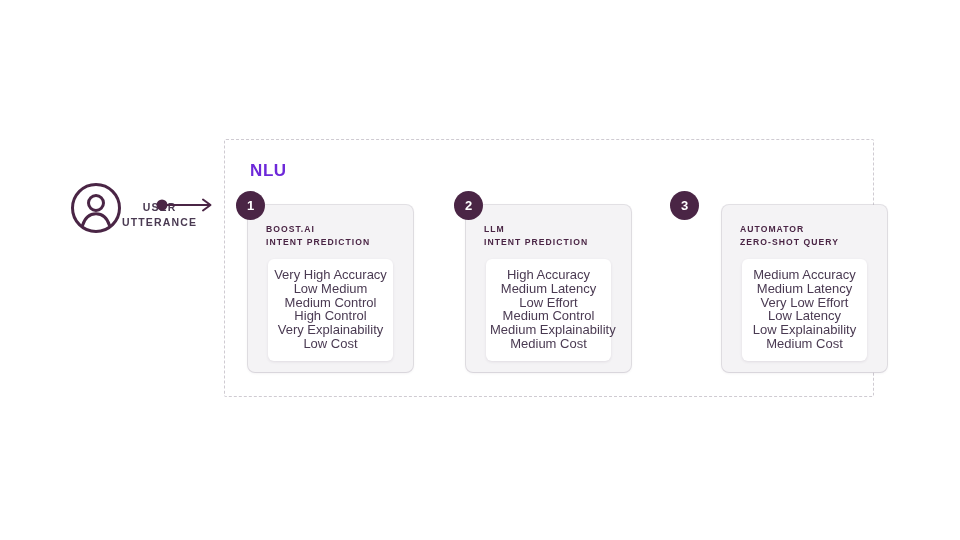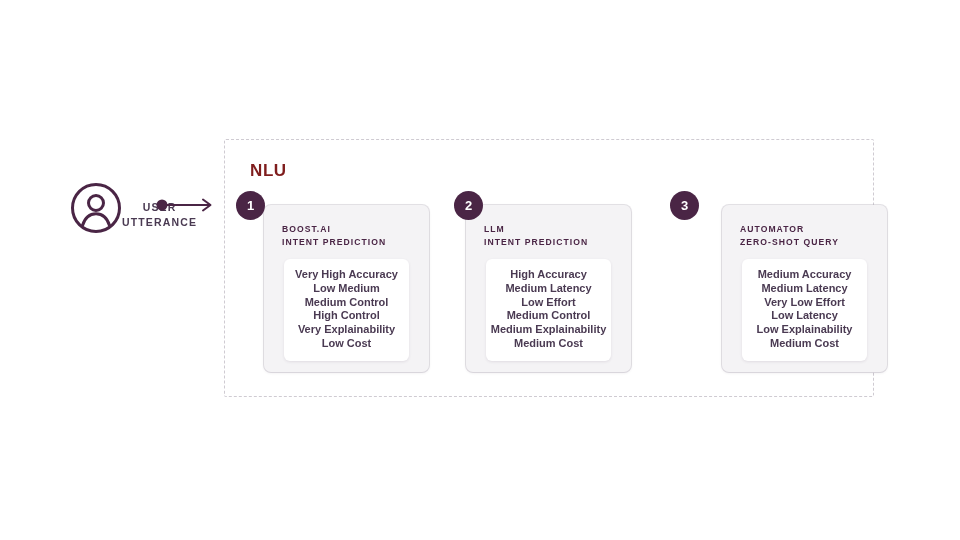--- a/index.html
+++ b/index.html
@@ -67,35 +67,35 @@
     border-radius: 2px;
     box-sizing: border-box;
   }
   .nlu-title {
     position: absolute;
     left: 250px;
     top: 161px;
     font-size: 17px;
     font-weight: bold;
     letter-spacing: 0.6px;
-    color: #7f1d1d;
+    color: #6d28d9;
   }
 
   
   .card {
     position: absolute;
     top: 205px;
     width: 165px;
     height: 167px;
     background: #f4f3f5;
     border-radius: 7px;
     box-sizing: border-box;
     box-shadow: 0 1px 3px rgba(60,40,70,0.10), 0 0 0 1px rgba(190,185,195,0.40);
   }
-  .card.c1 { left: 264px; }
+  .card.c1 { left: 248px; }
   .card.c2 { left: 466px; }
   .card.c3 { left: 722px; }
 
   .card-header {
     padding: 18px 0 0 18px;
     font-size: 8.6px;
     font-weight: bold;
     letter-spacing: 1.05px;
     line-height: 12.5px;
     color: #4a2545;
@@ -113,25 +113,24 @@
     padding: 9px 4px 10px 4px;
     box-shadow: 0 1px 3px rgba(60,40,70,0.11);
   }
   .card-panel ul {
     list-style: none;
     margin: 0;
     padding: 0;
     text-align: center;
   }
   .card-panel li {
-    font-size: 11px;
+    font-size: 13px;
     line-height: 13.8px;
     color: #4a3a52;
     white-space: nowrap;
-    font-weight: bold;
   }
 
   
   .badge {
     position: absolute;
     top: 191px;
     width: 29px;
     height: 29px;
     border-radius: 50%;
     background: #4a2545;

